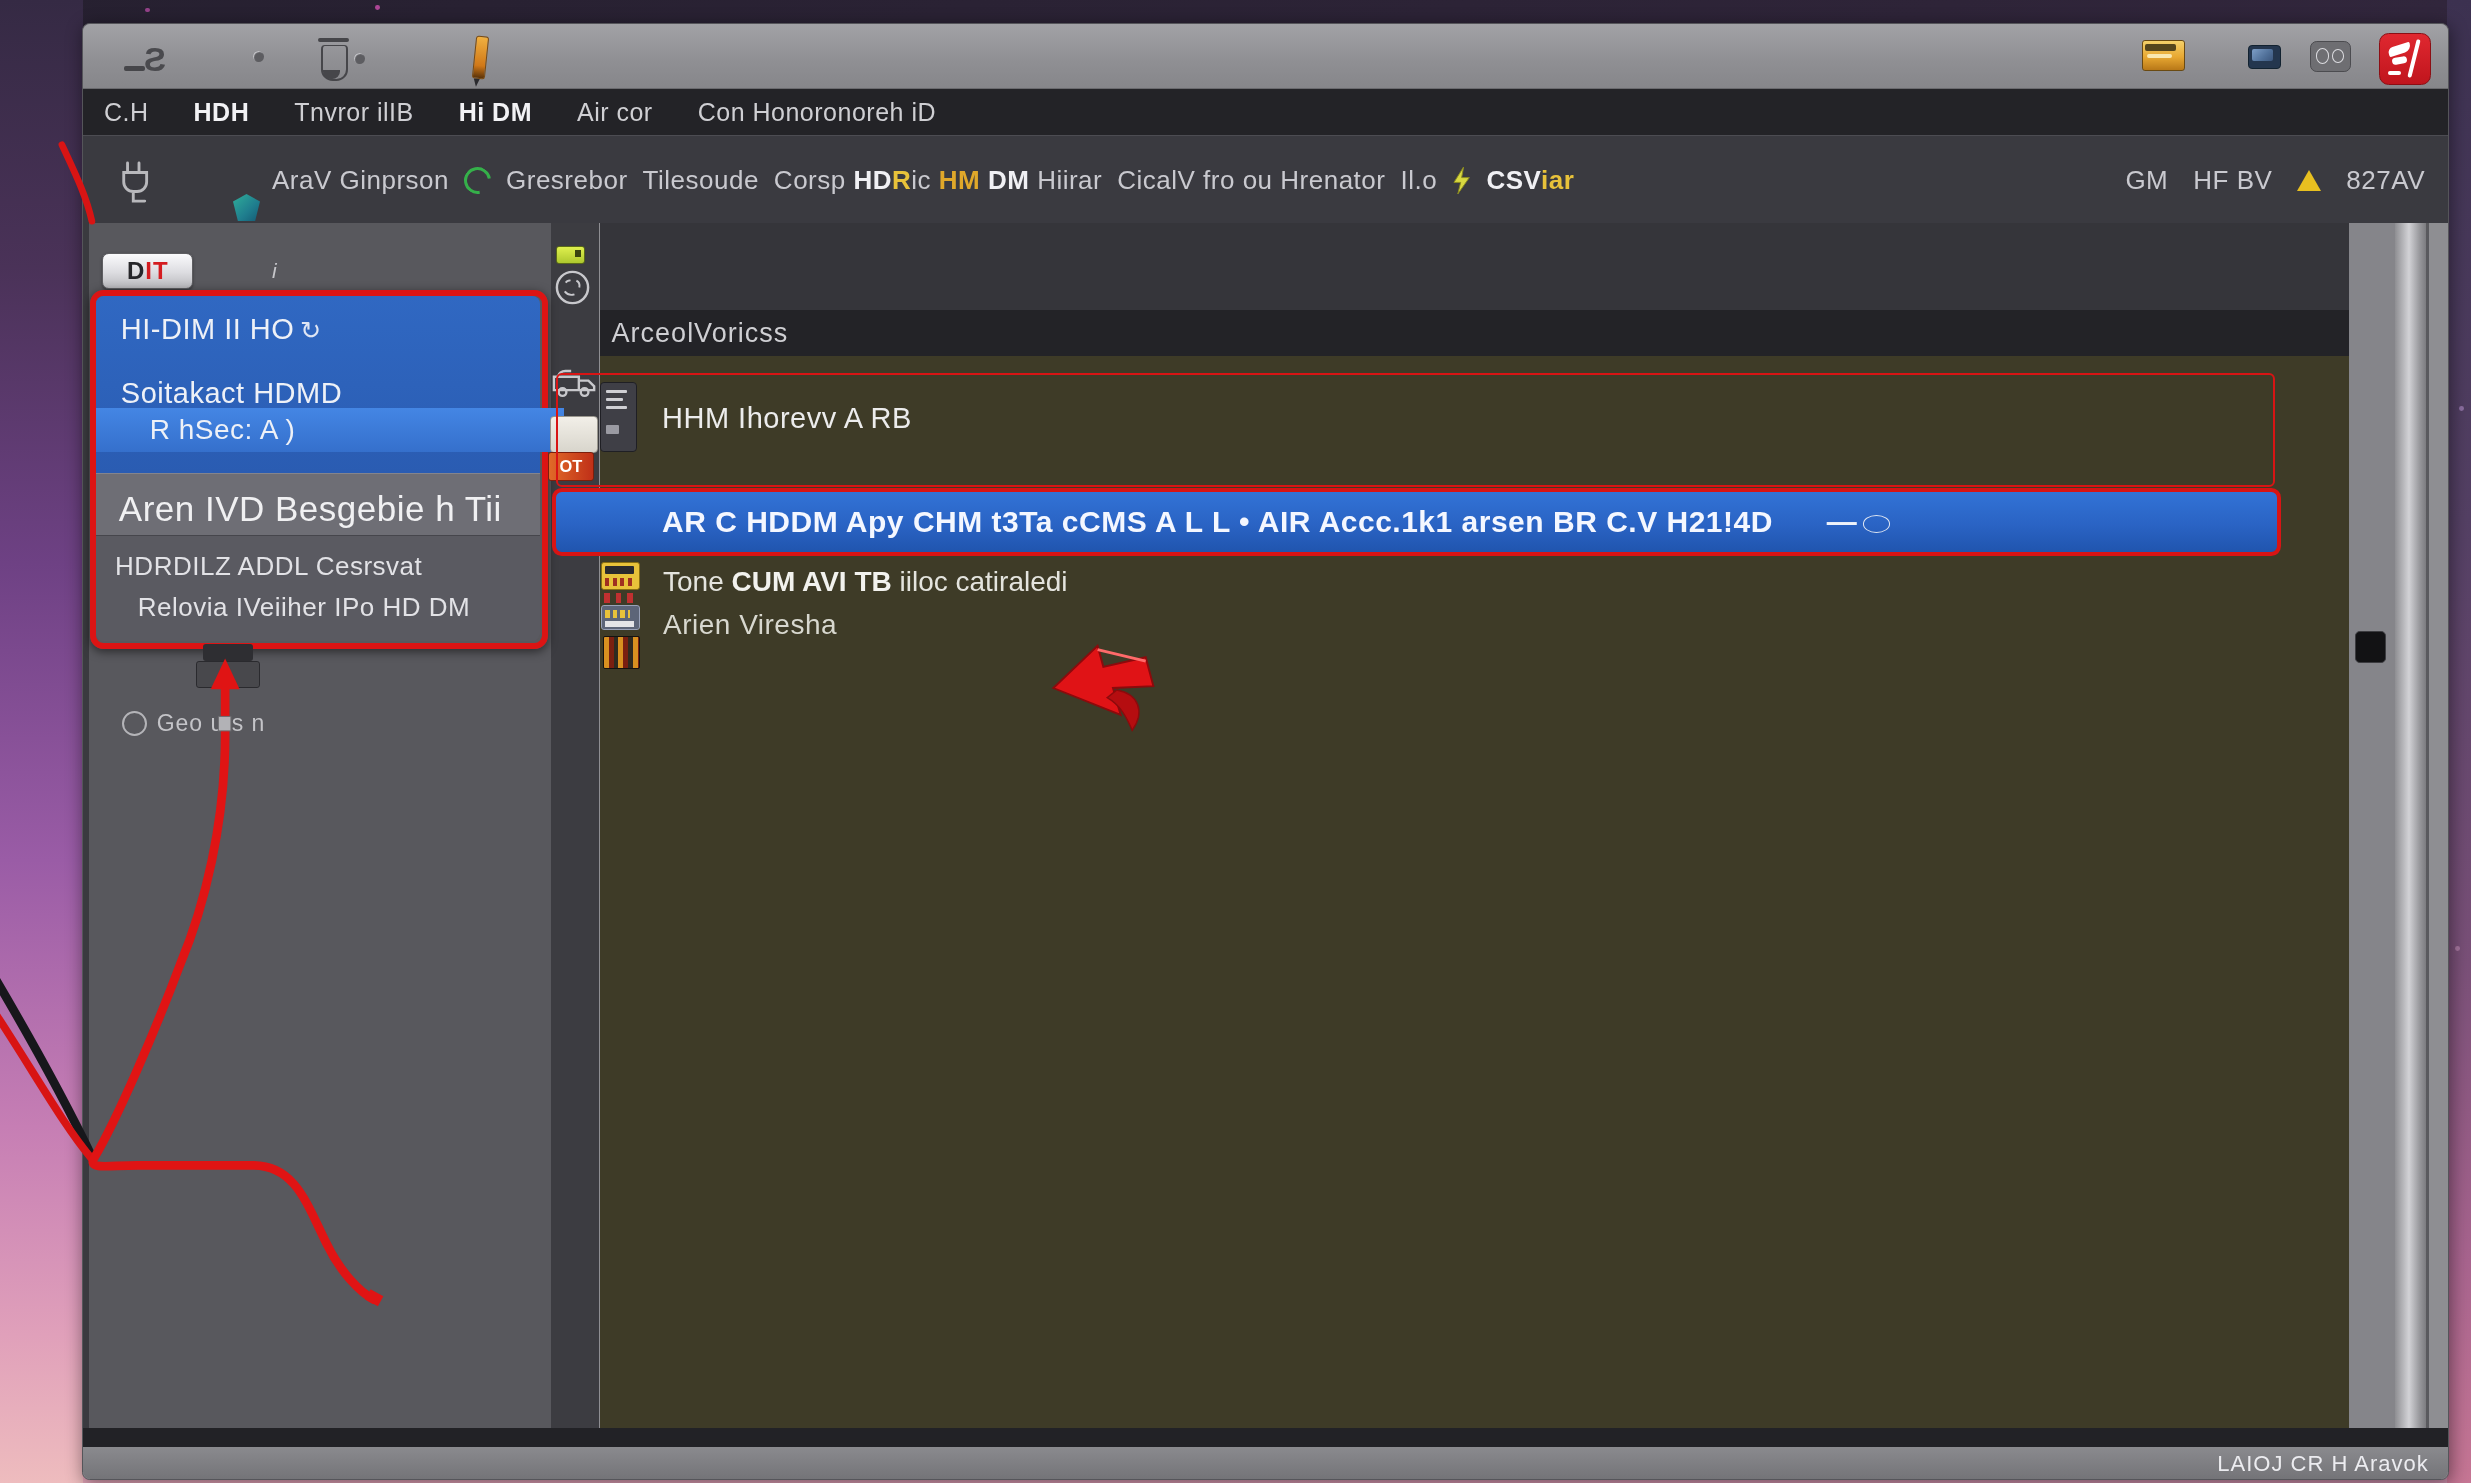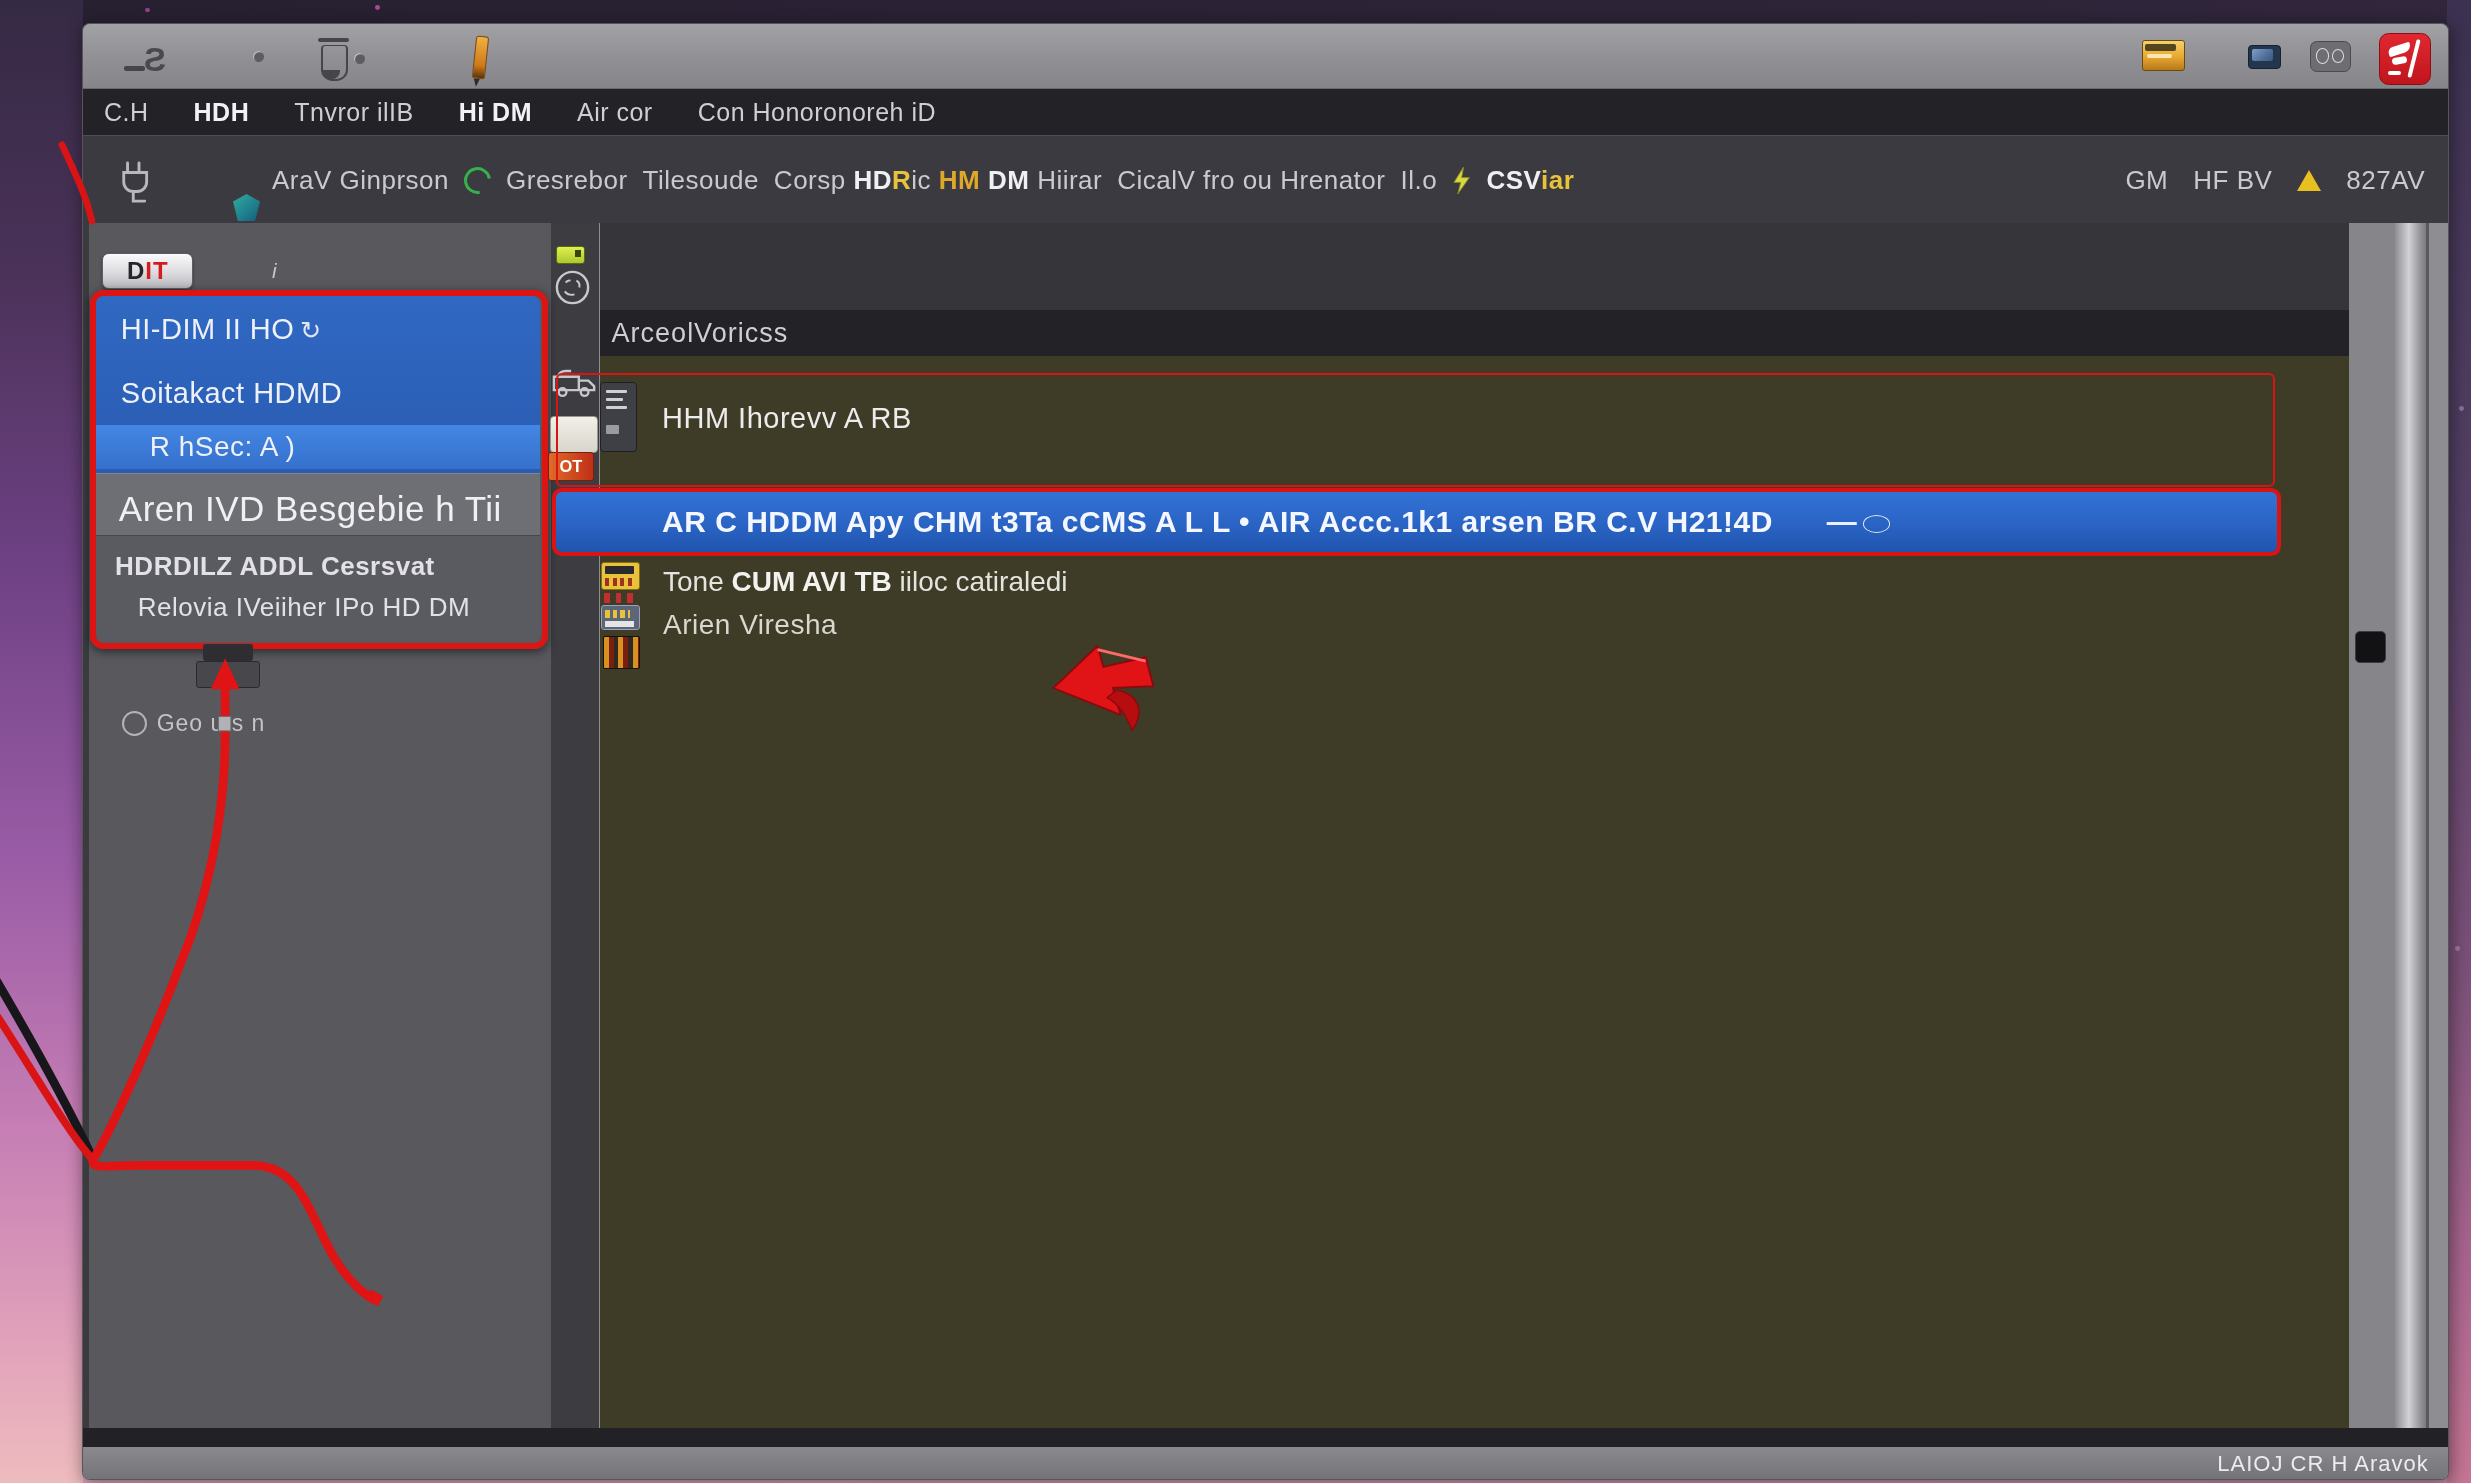--- a/index.html
+++ b/index.html
@@ -76,21 +76,21 @@
     background:linear-gradient(180deg,#fafafc 0%,#dcdce0 55%,#b8b8bc 100%);display:flex;align-items:center;justify-content:center;
     font-size:24px;font-weight:bold;letter-spacing:1px;box-shadow:0 1.9px 2.9px rgba(0,0,0,.35);}
   #dit-btn .d{color:#26262a}.#x{}
   #dit-btn .it{color:#d41c20}
   #info-i{left:189px;top:235px;font-size:21px;color:#c6c6ca;font-style:italic;}
   
   #popup{left:6.8px;top:266px;width:458px;height:359px;border:6.8px solid #dc1414;border-radius:13.5px;box-sizing:border-box;
     box-shadow:0 2.9px 9.7px rgba(0,0,0,.5);}
   #pp-blue{left:0;top:0;width:444px;height:177px;background:linear-gradient(180deg,#3068c2 0%,#2a5cb2 100%);border-radius:7.7px 7.7px 0 0;}
   .pp-item{position:absolute;font-size:29px;color:#eef1f7;letter-spacing:0.5px;white-space:nowrap;}
-  #pp-hl{left:0;top:129px;width:444px;height:44px;background:linear-gradient(180deg,#4486e4,#3570cc);}
+  #pp-hl{left:0;top:112px;width:444px;height:44px;background:linear-gradient(180deg,#4486e4,#3570cc);padding-left:24px;}
   #pp-gray{left:0;top:177px;width:444px;height:63px;background:#6e6e75;border-top:1.9px solid #84848c;box-sizing:border-box;}
   #pp-dark{left:0;top:239px;width:444px;height:106px;background:#5a5a61;border-top:1.9px solid #46464c;border-radius:0 0 7.7px 7.7px;box-sizing:border-box;}
   .pp-g{font-size:35px;color:#f0f0f2;}
   .pp-d{font-size:26px;color:#e2e2e6;}
   .swirl{font-size:25px;color:#dfe6f4;margin-left:5.8px;}
   
   .conn1{left:120px;top:620px;width:50px;height:17.4px;background:#2e2e32;border-radius:2.9px;}
   .conn2{left:113px;top:637px;width:64px;height:27px;background:#48484c;border:1.9px solid #2a2a2e;border-radius:2.9px;box-sizing:border-box;}
   #geo{left:39px;top:686px;display:flex;align-items:center;gap:9.7px;}
   #geo .ring{width:25px;height:25px;border:2.9px solid #b4b4b8;border-radius:50%;box-sizing:border-box;}
@@ -230,21 +230,21 @@
       <div class="pp-item" style="left:25px;top:17.4px;"><span>HI-DIM II HO</span><span class="swirl">↻</span></div>
       <div class="pp-item" style="left:25px;top:81px;">Soitakact HDMD</div>
       <div class="abs" id="pp-hl">
         <div class="pp-item" style="left:54px;top:5.8px;font-size:28px;">R hSec: A )</div>
       </div>
     </div>
     <div class="abs" id="pp-gray">
       <div class="pp-item pp-g" style="left:23px;top:15.4px;">Aren IVD Besgebie h Tii</div>
     </div>
     <div class="abs" id="pp-dark">
-      <div class="pp-item pp-d" style="left:19.3px;top:15.4px;font-weight:bold;">HDRDILZ ADDL Cesrsvat</div>
+      <div class="pp-item pp-d" style="left:19.3px;top:15.4px;">HDRDILZ ADDL Cesrsvat</div>
       <div class="pp-item pp-d" style="left:42px;top:56px;">Relovia IVeiiher IPo  HD DM</div>
     </div>
   </div>
 
   <div class="abs conn1"></div>
   <div class="abs conn2"></div>
   <div class="abs" id="geo">
     <span class="ring"></span>
     <span class="txt">Geo u s n</span>
   </div>

